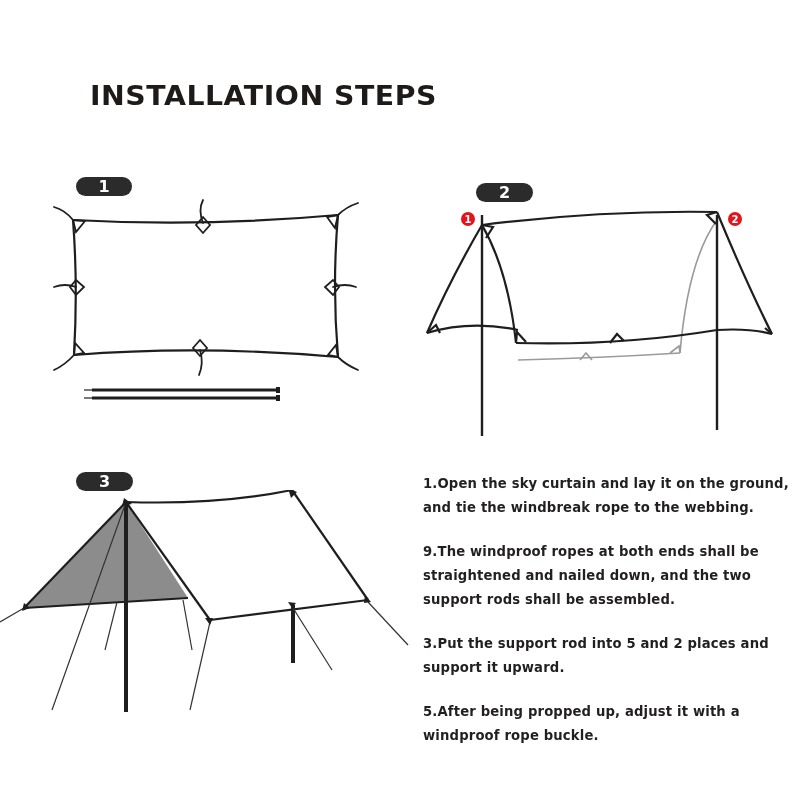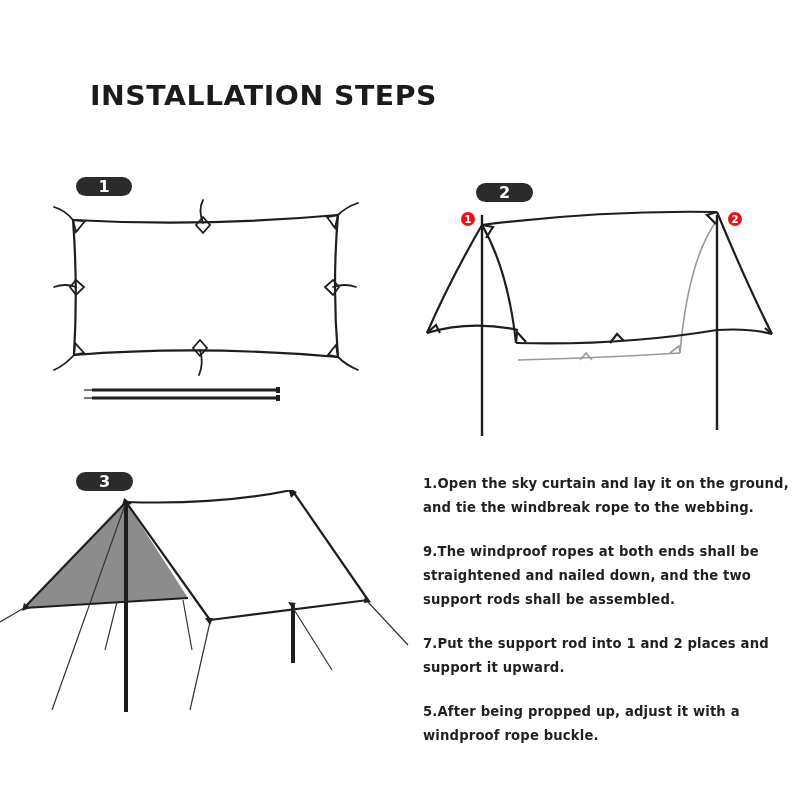--- a/index.html
+++ b/index.html
@@ -149,15 +149,15 @@
     <path d="M24 113 L30 118 L22 121 Z"></path>
     <path d="M205 128 L213 128 L210 135 Z"></path>
     <path d="M288 112 L296 113 L292 118 Z"></path>
     <path d="M365 105 L371 112 L364 113 Z"></path>
   </g>
 </svg>
 
 <div class="steps">
   <p class="step">1.Open the sky curtain and lay it on the ground, and tie the windbreak rope to the webbing.</p>
   <p class="step">9.The windproof ropes at both ends shall be straightened and nailed down, and the two support rods shall be assembled.</p>
-  <p class="step">7.Put the support rod into 1 and 2 places and support it upward.</p>
+  <p class="step">3.Put the support rod into 5 and 2 places and support it upward.</p>
   <p class="step">5.After being propped up, adjust it with a windproof rope buckle.</p>
 </div>
 
 </body></html>

